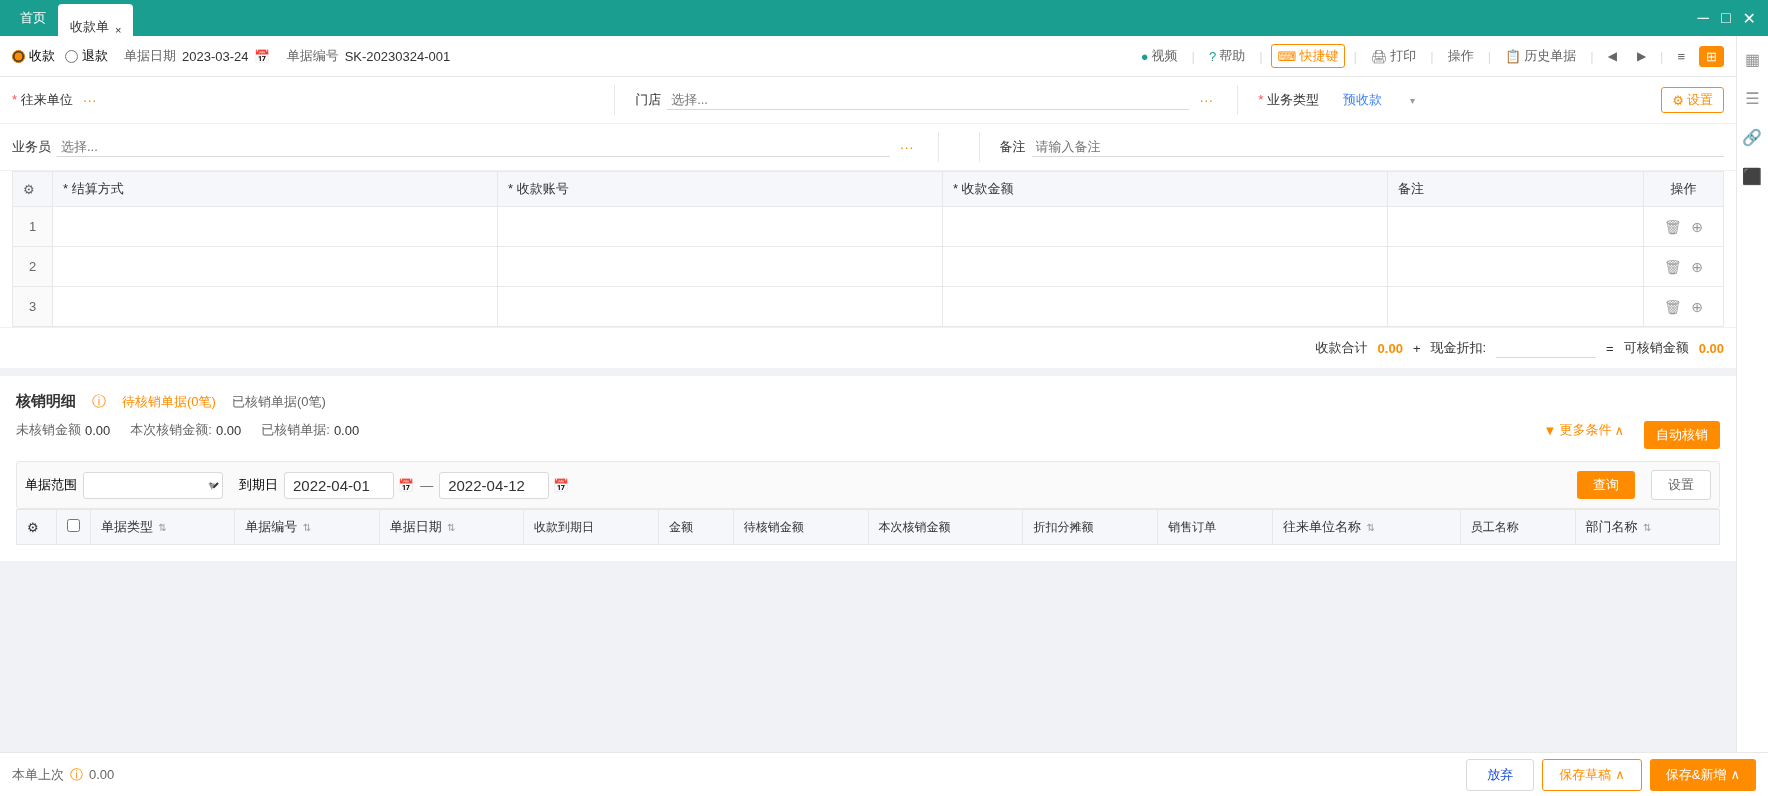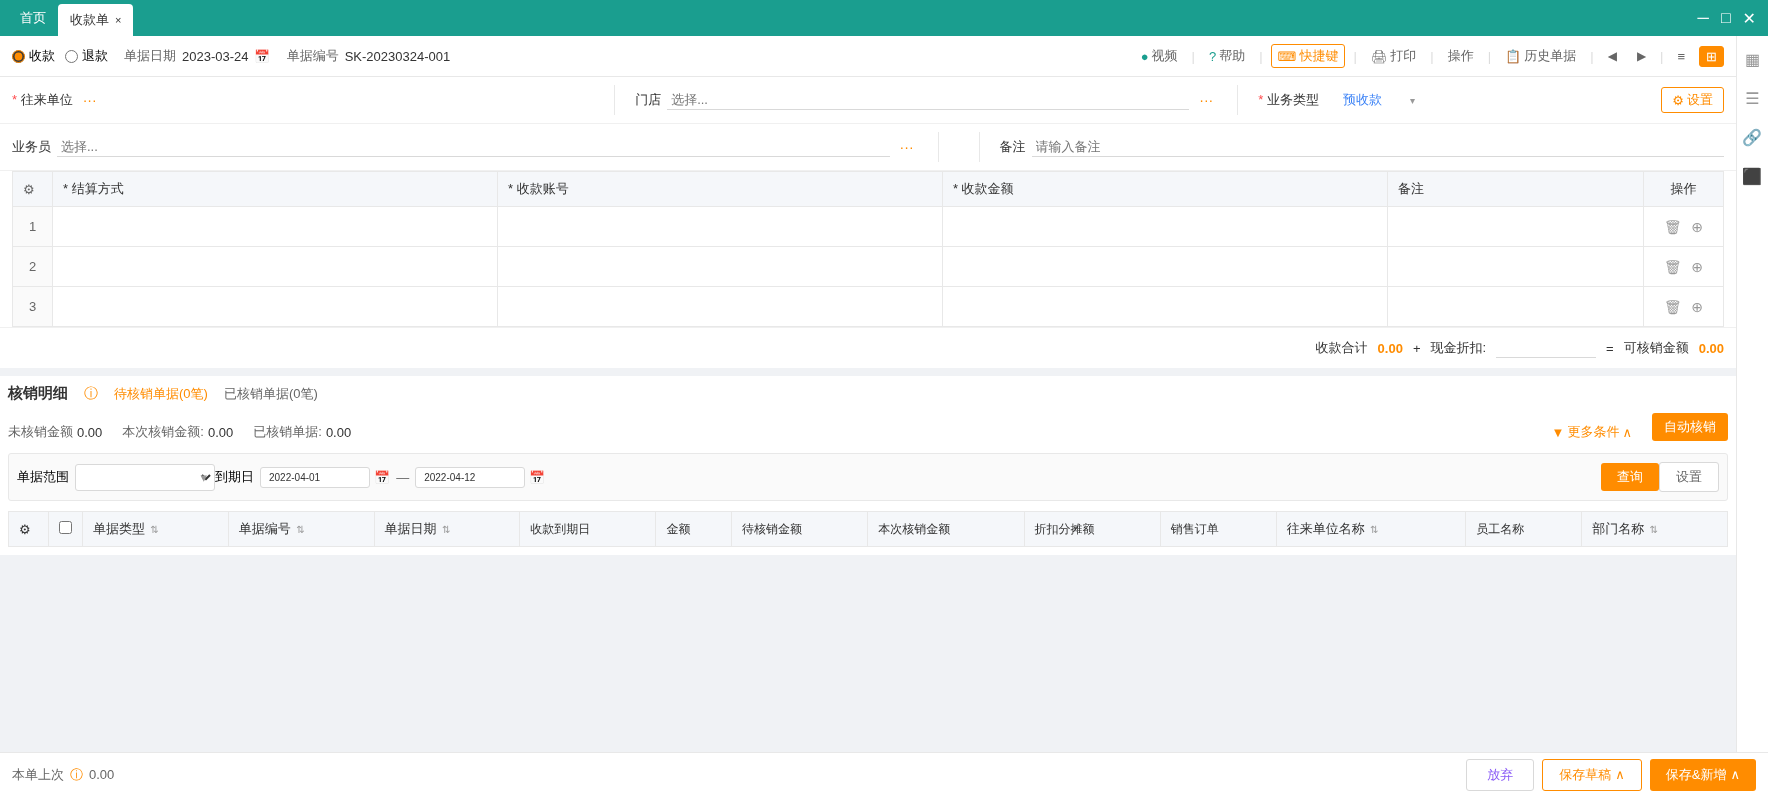--- a/index.html
+++ b/index.html
@@ -7,21 +7,21 @@
 
     
     .top-nav {
       display: flex; align-items: center; background: #1a9e8f; height: 36px; padding: 0 8px;
       color: #fff;
     }
     .nav-tab {
       display: flex; align-items: center; padding: 0 12px; height: 36px; cursor: pointer; font-size: 13px;
     }
     .nav-tab.home { color: #fff; background: transparent; }
-    .nav-tab.active { background: #fff; color: #333; border-radius: 4px 4px 0 0; margin-top: 4px; height: 32px; }
+    .nav-tab.active { background: #fff; color: #333; border-radius: 4px 4px 0 0; margin-top: 4px; height: 32px; align-items: flex-end; }
     .nav-tab .close-icon { margin-left: 6px; font-size: 11px; cursor: pointer; }
     .nav-spacer { flex: 1; }
     .nav-right { display: flex; align-items: center; gap: 4px; }
     .nav-right .icon-btn { color: #fff; font-size: 16px; cursor: pointer; padding: 0 4px; }
 
     
     .form-header {
       background: #fff; padding: 8px 12px; border-bottom: 1px solid #e8e8e8;
       display: flex; align-items: center; gap: 16px;
     }
@@ -82,45 +82,45 @@
     .footer-amount { color: #ff8c00; font-weight: bold; }
     .footer-input {
       border: none; border-bottom: 1px solid #d9d9d9; width: 100px;
       padding: 2px 4px; outline: none; font-size: 13px;
     }
 
     
     .section-divider { height: 8px; background: #f0f2f5; }
 
     
-    .hexiao-section { background: #fff; padding: 8px; }
+    .hexiao-section { background: #fff; padding: 16px; }
     .hexiao-header { display: flex; align-items: center; gap: 16px; margin-bottom: 10px; }
     .section-title { font-size: 15px; font-weight: bold; color: #333; }
     .info-icon { color: #ff8c00; cursor: pointer; font-size: 14px; }
     .pending-link { color: #ff8c00; cursor: pointer; font-size: 13px; }
     .done-link { color: #666; cursor: pointer; font-size: 13px; }
 
-    .hexiao-stats { display: flex; align-items: flex-end; gap: 20px; margin-bottom: 12px; }
+    .hexiao-stats { display: flex; align-items: flex-start; gap: 20px; margin-bottom: 12px; }
     .stat-item { display: flex; align-items: center; gap: 4px; color: #666; }
     .stat-value { color: #333; }
     .more-conditions { color: #ff8c00; cursor: pointer; font-size: 13px; display: flex; align-items: center; gap: 3px; }
     .auto-btn {
       background: #ff8c00; color: #fff; border: none; padding: 5px 12px;
       border-radius: 3px; cursor: pointer; font-size: 13px;
     }
 
-    .filter-form { display: flex; align-items: center; padding: 8px; background: #fafafa; border: 1px solid #e8e8e8; border-radius: 3px; margin-bottom: 10px; }
+    .filter-form { display: flex; align-items: center; gap: 16px; padding: 8px; background: #fafafa; border: 1px solid #e8e8e8; border-radius: 3px; }
     .filter-field { display: flex; align-items: center; gap: 6px; }
     .filter-select {
       border: 1px solid #d9d9d9; border-radius: 3px; padding: 4px 8px;
       background: #fff; color: #333; font-size: 13px; min-width: 140px;
     }
     .filter-input {
       border: 1px solid #d9d9d9; border-radius: 3px; padding: 4px 8px;
-      background: #fff; color: #333; font-size: 10px; width: 110px;
+      background: #fff; color: #333; font-size: 15px; width: 110px;
     }
     .date-sep { color: #666; }
     .date-input-wrap { position: relative; display: inline-flex; align-items: center; }
     .query-btn {
       background: #ff8c00; color: #fff; border: none; padding: 5px 16px;
       border-radius: 3px; cursor: pointer; font-size: 13px;
     }
     .setting-btn2 {
       background: #fff; border: 1px solid #d9d9d9; color: #666; padding: 5px 16px;
       border-radius: 3px; cursor: pointer; font-size: 13px;
@@ -137,21 +137,21 @@
 
     
     .bottom-bar {
       display: flex; align-items: center; padding: 8px 12px; background: #fff;
       border-top: 1px solid #e8e8e8; position: fixed; bottom: 0; left: 0; right: 0; height: 44px;
     }
     .bottom-info { display: flex; align-items: center; gap: 6px; color: #666; }
     .bottom-info .icon { color: #ff8c00; }
     .bottom-actions { margin-left: auto; display: flex; gap: 8px; }
     .btn-abandon {
-      background: #fff; border: 1px solid #d9d9d9; color: #8b5cf6; padding: 6px 20px;
+      background: #fff; border: 1px solid #d9d9d9; color: #1d4ed8; padding: 6px 20px;
       border-radius: 3px; cursor: pointer; font-size: 13px;
     }
     .btn-draft {
       background: #fff; border: 1px solid #ff8c00; color: #ff8c00; padding: 6px 16px;
       border-radius: 3px; cursor: pointer; font-size: 13px; display: flex; align-items: center; gap: 4px;
     }
     .btn-save {
       background: #ff8c00; border: none; color: #fff; padding: 6px 16px;
       border-radius: 3px; cursor: pointer; font-size: 13px; display: flex; align-items: center; gap: 4px;
     }

